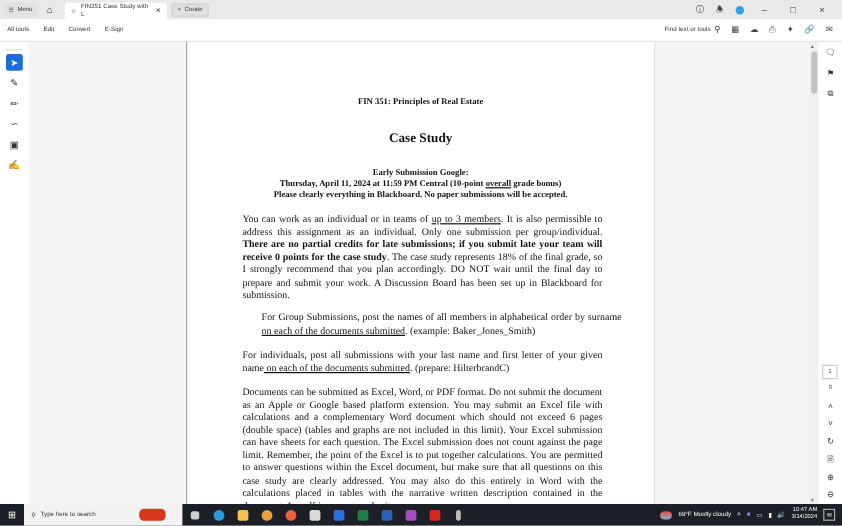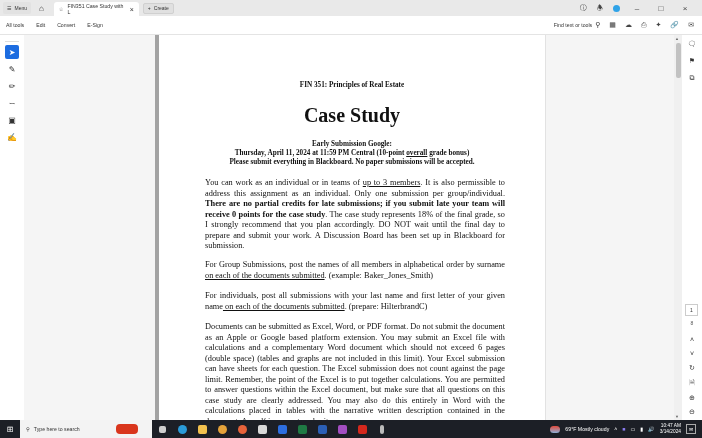--- a/index.html
+++ b/index.html
@@ -19,33 +19,33 @@
   .menu-item:first-child { padding-left: 6px; }
   .tool-right { margin-left: auto; display: flex; align-items: center; gap: 9px; padding-right: 8px; font-size: 7px; color: #444; }
   .find { font-size: 5.2px; color: #333; display: flex; align-items: center; gap: 3px; }
   .find .mag { font-size: 7px; }
   .left-rail { position: absolute; left: 0; top: 35px; width: 24px; height: 385px; background: #fff; }
   .rail-inner { position: absolute; left: 5px; top: 6px; width: 15px; }
   .rail-sep { width: 14px; height: 1px; background: #ddd; margin-bottom: 3px; }
   .rail-icon { width: 14px; height: 14px; margin-bottom: 3px; display: flex; align-items: center; justify-content: center; font-size: 8px; color: #333; border-radius: 2px; }
   .rail-icon.active { background: #1c6ce0; color: #fff; }
   .canvas { position: absolute; left: 24px; top: 35px; width: 650px; height: 385px; background: #f5f5f5; overflow: hidden; }
-  .page { position: absolute; left: 131px; top: 0; width: 391px; height: 400px; background: #fff; border-left: 4px solid #a3a3a3; border-right: 1px solid #e2e2e2; font-family: "Liberation Serif", serif; color: #111; }
+  .page { position: absolute; left: 131px; top: 0; width: 391px; height: 400px; background: #fff; border-left: 1px solid #a3a3a3; border-right: 1px solid #e2e2e2; font-family: "Liberation Serif", serif; color: #111; }
   .hdr { position: absolute; left: 0; width: 100%; text-align: center; font-weight: bold; font-size: 7.2px; line-height: 9px; }
   .h-course { top: 46px; }
   .h-sem { top: 55px; }
-  .h-title { top: 71px; font-size: 20px; line-height: 18px; }
+  .h-title { top: 71px; font-size: 11px; line-height: 18px; }
   .h-due { top: 96px; }
   .h-early { top: 105px; }
   .h-thu { top: 114px; }
   .h-please { top: 123px; }
   .u { text-decoration: underline; }
   .para { position: absolute; left: 46px; width: 300px; font-size: 8.3px; line-height: 10.5px; text-align: justify; }
   .p1 { top: 143px; }
-  .p2 { top: 225px; }
+  .p2 { top: 225px; margin-left: 16px; }
   .p3 { top: 256px; }
   .p4 { top: 287px; }
   .right-rail { position: absolute; left: 674px; top: 35px; width: 28px; height: 385px; background: #fff; }
   .scroll-track { position: absolute; left: 674px; top: 35px; width: 8px; height: 385px; background: #f0f0f0; }
   .scroll-thumb { position: absolute; left: 676px; top: 43px; width: 5px; height: 35px; background: #c2c2c2; border-radius: 2px; }
   .scroll-arrow { position: absolute; left: 675px; font-size: 4px; color: #666; }
   .rr-icon { position: absolute; left: 686px; width: 12px; height: 12px; font-size: 7px; color: #333; display: flex; align-items: center; justify-content: center; }
   .page-box { position: absolute; left: 685px; top: 304px; width: 13px; height: 12px; border: 1px solid #ccc; font-size: 5px; display: flex; align-items: center; justify-content: center; color: #333; background: #fff; }
   .page-total { position: absolute; left: 686px; top: 320px; width: 12px; font-size: 5px; text-align: center; color: #555; }
   .taskbar { position: absolute; left: 0; top: 420px; width: 702px; height: 18px; background: #1c1f26; display: flex; align-items: center; }
@@ -119,21 +119,21 @@
     <div class="rail-icon">✍</div>
   </div>
 </div>
 
 <div class="canvas">
   <div class="page">
     <div class="hdr h-course">FIN 351:  Principles of Real Estate</div>
     <div class="hdr h-title">Case Study</div>
     <div class="hdr h-early">Early Submission Google:</div>
     <div class="hdr h-thu"><span>Thursday, April 11, 2024 at 11:59 PM Central (10-point </span><span class="u">overall</span><span> grade bonus)</span></div>
-    <div class="hdr h-please">Please submit everything in Blackboard. No paper submissions will be accepted.</div>
+    <div class="hdr h-please">Please clearly everything in Blackboard. No paper submissions will be accepted.</div>
 
     <div class="para p1"><span>You can work as an individual or in teams of </span><span class="u">up to 3 members</span><span>. It is also permissible to address this assignment as an individual.   Only one submission per group/individual. </span><b>There are no partial credits for late submissions; if you submit late your team will receive 0 points for the case study</b><span>. The case study represents 18% of the final grade, so I strongly recommend that you plan accordingly.  DO NOT wait until the final day to prepare and submit your work. A Discussion Board has been set up in Blackboard for submission.</span></div>
     <div class="para p2"><span>For Group Submissions, post the names of all members in alphabetical order by surname </span><span class="u">on each of the documents submitted</span><span>. (example: Baker_Jones_Smith)</span></div>
     <div class="para p3"><span>For individuals, post all submissions with your last name and first letter of your given name</span><span class="u"> on each of the documents submitted</span><span>. (prepare:  HilterbrandC)</span></div>
     <div class="para p4">Documents can be submitted as Excel, Word, or PDF format.  Do not submit the document as an Apple or Google based platform extension.  You may submit an Excel file with calculations and a complementary Word document which should not exceed 6 pages (double space) (tables and graphs are not included in this limit). Your Excel submission can have sheets for each question. The Excel submission does not count against the page limit.  Remember, the point of the Excel is to put together calculations.  You are permitted to answer questions within the Excel document, but make sure that all questions on this case study are clearly addressed. You may also do this entirely in Word with the calculations placed in tables with the narrative written description contained in the document.  As .pdf is a way to submit</div>
   </div>
 </div>
 
 <div class="right-rail"></div>
 <div class="scroll-track"></div>

